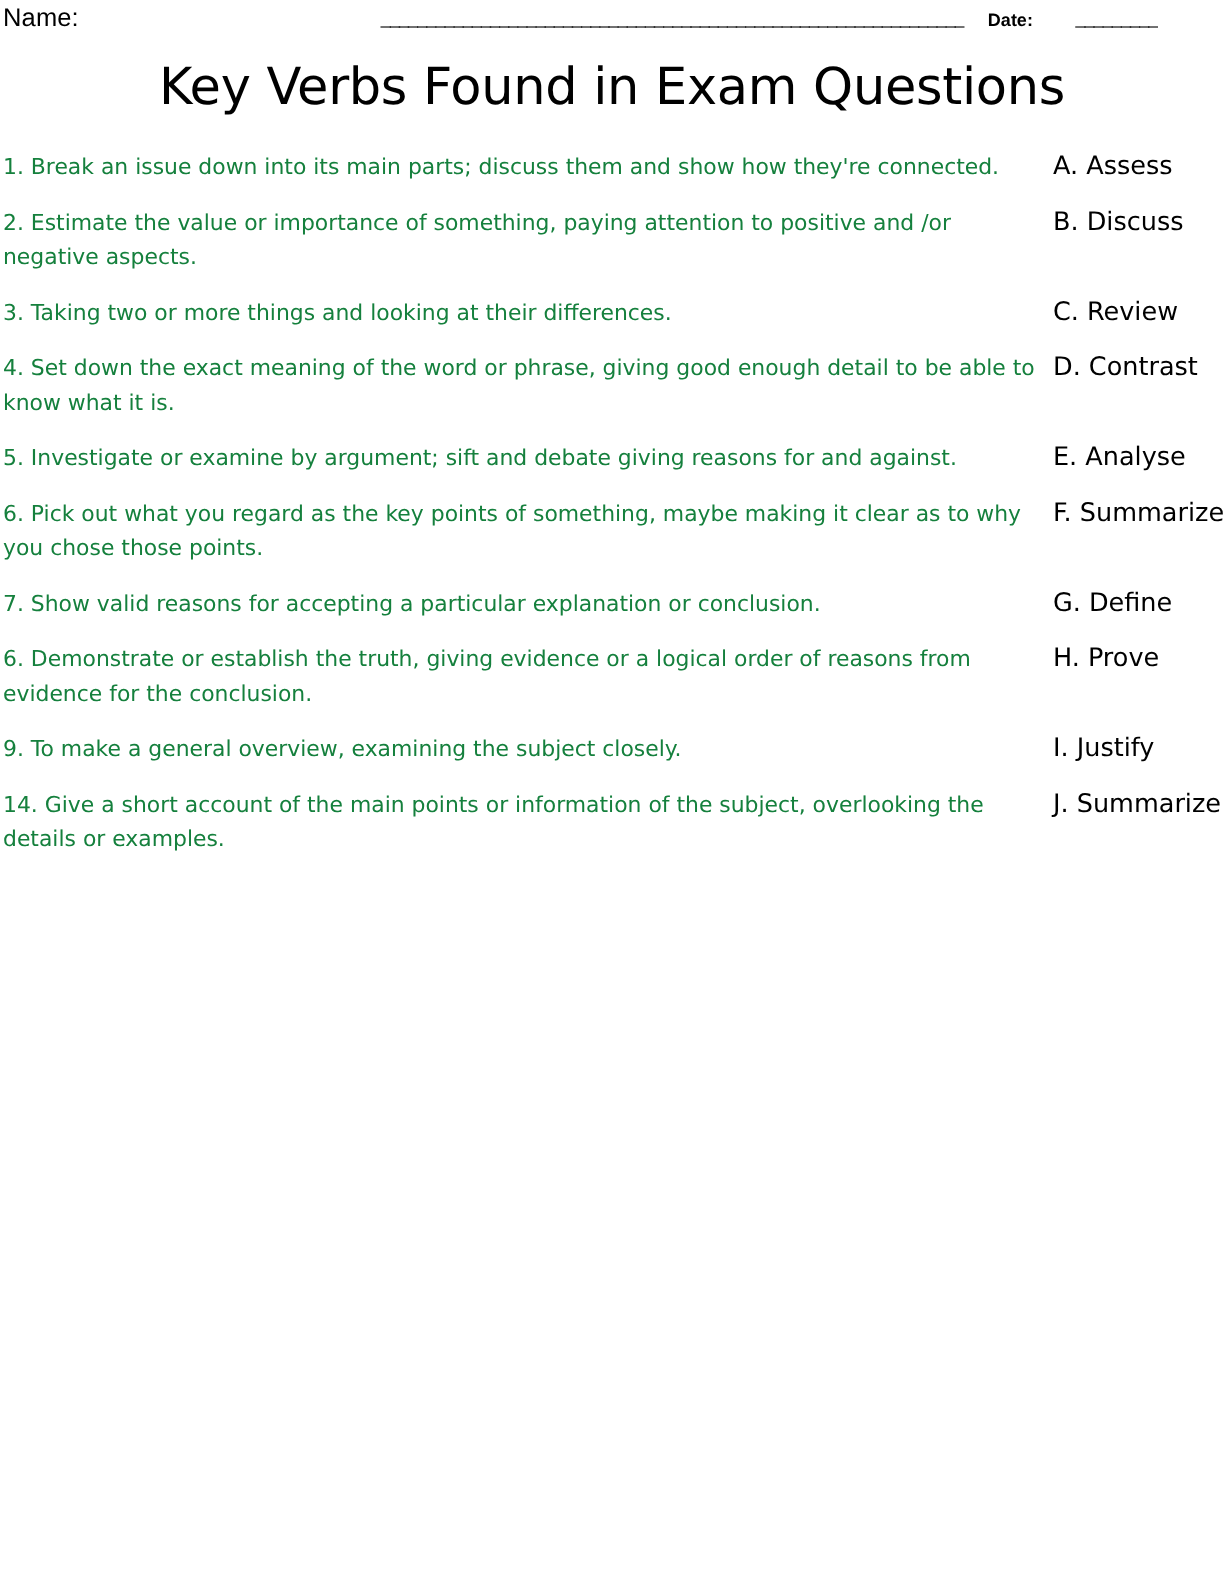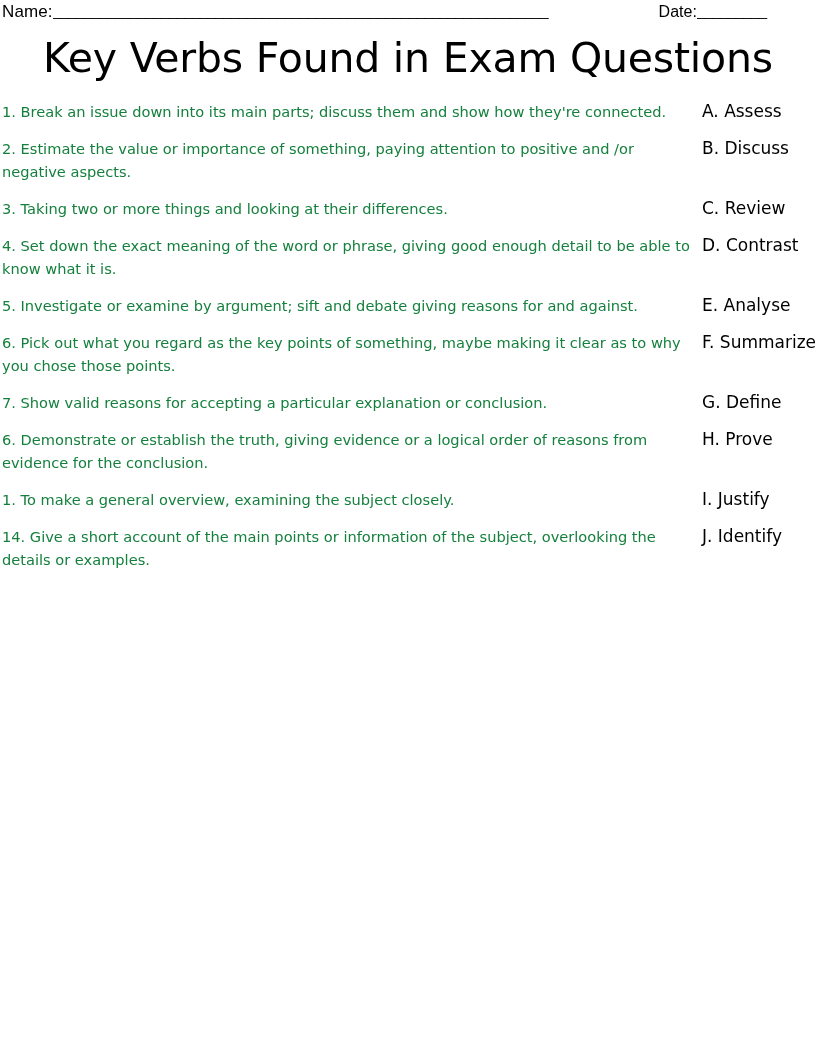--- a/index.html
+++ b/index.html
@@ -35,37 +35,38 @@
     white-space: nowrap;
     padding-top: 1px;
   }
   .nd-label {
     font-size: 17px;
     letter-spacing: 0.1px;
   }
   .nd-rule {
     display: inline-block;
     font-family: "Liberation Sans", sans-serif;
-    font-size: 15px;
+    font-size: 12px;
     letter-spacing: -0.6px;
     overflow: hidden;
     position: relative;
     top: -1px;
+    text-align: right;
   }
   .nd-rule.long { width: 590px; }
   .nd-rule.short { width: 83px; }
   .nd-gap { display: inline-block; width: 16px; }
-  .nd-date-label { font-size: 16px; }
+  .nd-date-label { font-size: 12px; font-weight: bold; }
 
   
   .title {
     text-align: center;
     font-family: "DejaVu Sans", sans-serif;
     font-weight: 400;
-    font-size: 41px;
+    font-size: 34px;
     line-height: 50px;
     letter-spacing: -0.2px;
     margin: 8px 0 0 0;
     padding: 0;
     white-space: nowrap;
   }
 
   
   .items {
     margin-top: 17px;
@@ -147,24 +148,24 @@
       <div class="q-cell">7. Show valid reasons for accepting a particular explanation or conclusion.</div>
       <div class="a-cell">G. Define</div>
     </div>
 
     <div class="item-row">
       <div class="q-cell">6. Demonstrate or establish the truth, giving evidence or a logical order of reasons from evidence for the conclusion.</div>
       <div class="a-cell">H. Prove</div>
     </div>
 
     <div class="item-row">
-      <div class="q-cell">1. To make a general overview, examining the subject closely.</div>
+      <div class="q-cell">9. To make a general overview, examining the subject closely.</div>
       <div class="a-cell">I. Justify</div>
     </div>
 
     <div class="item-row">
       <div class="q-cell">14. Give a short account of the main points or information of the subject, overlooking the details or examples.</div>
-      <div class="a-cell">J. Identify</div>
+      <div class="a-cell">J. Summarize</div>
     </div>
 
   </div>
 
 </div>
 
 </body></html>

